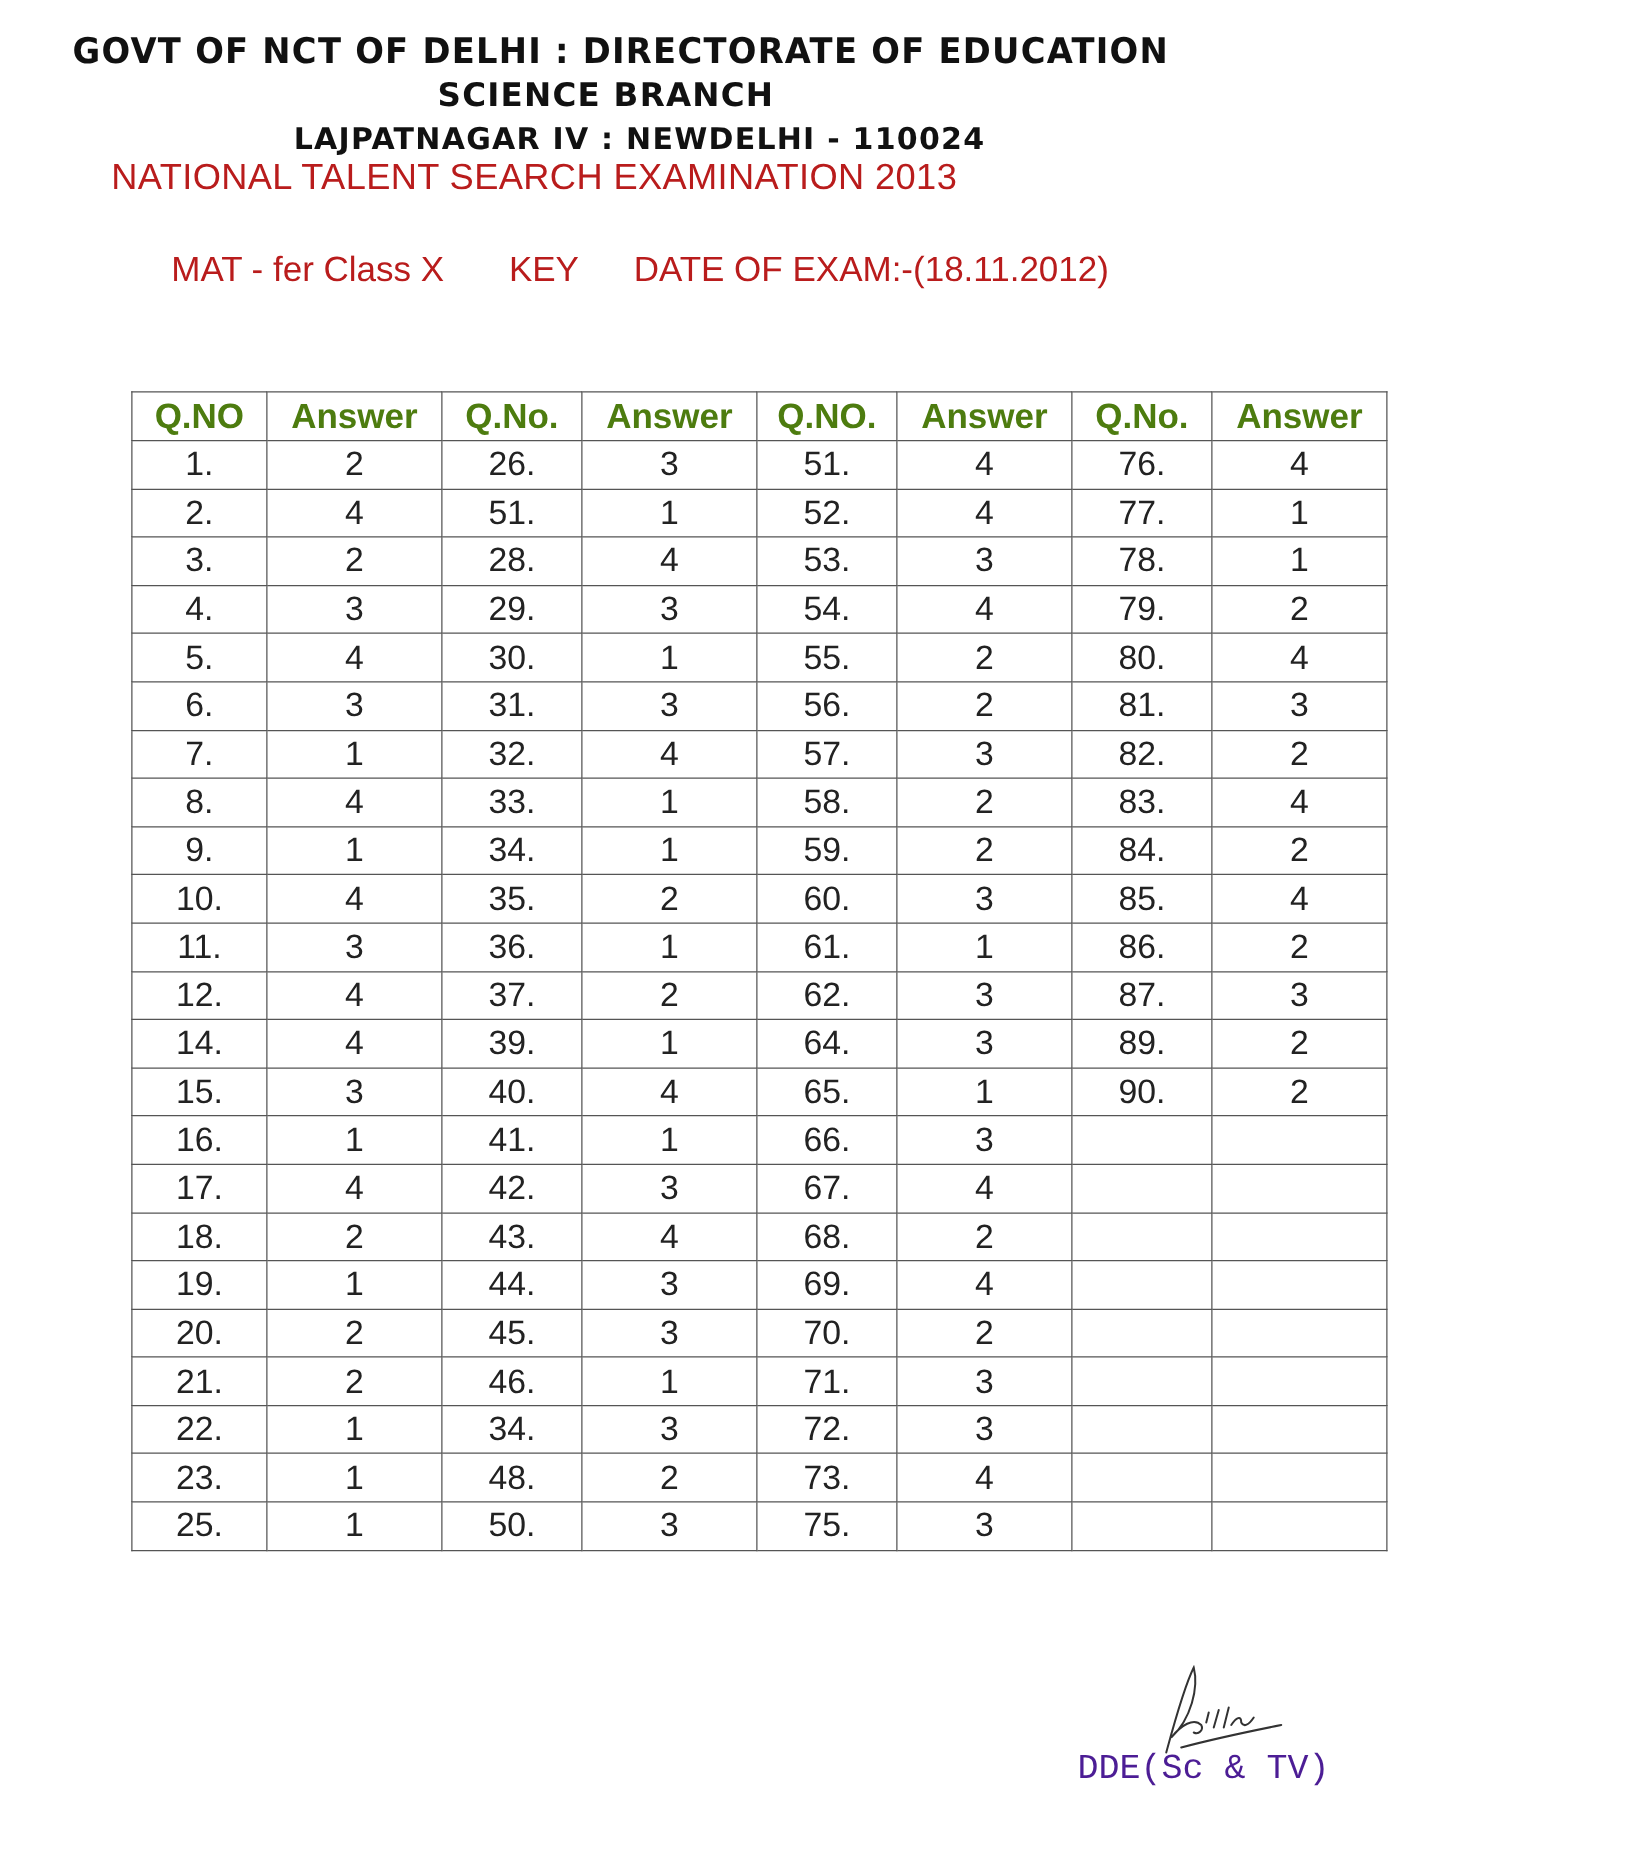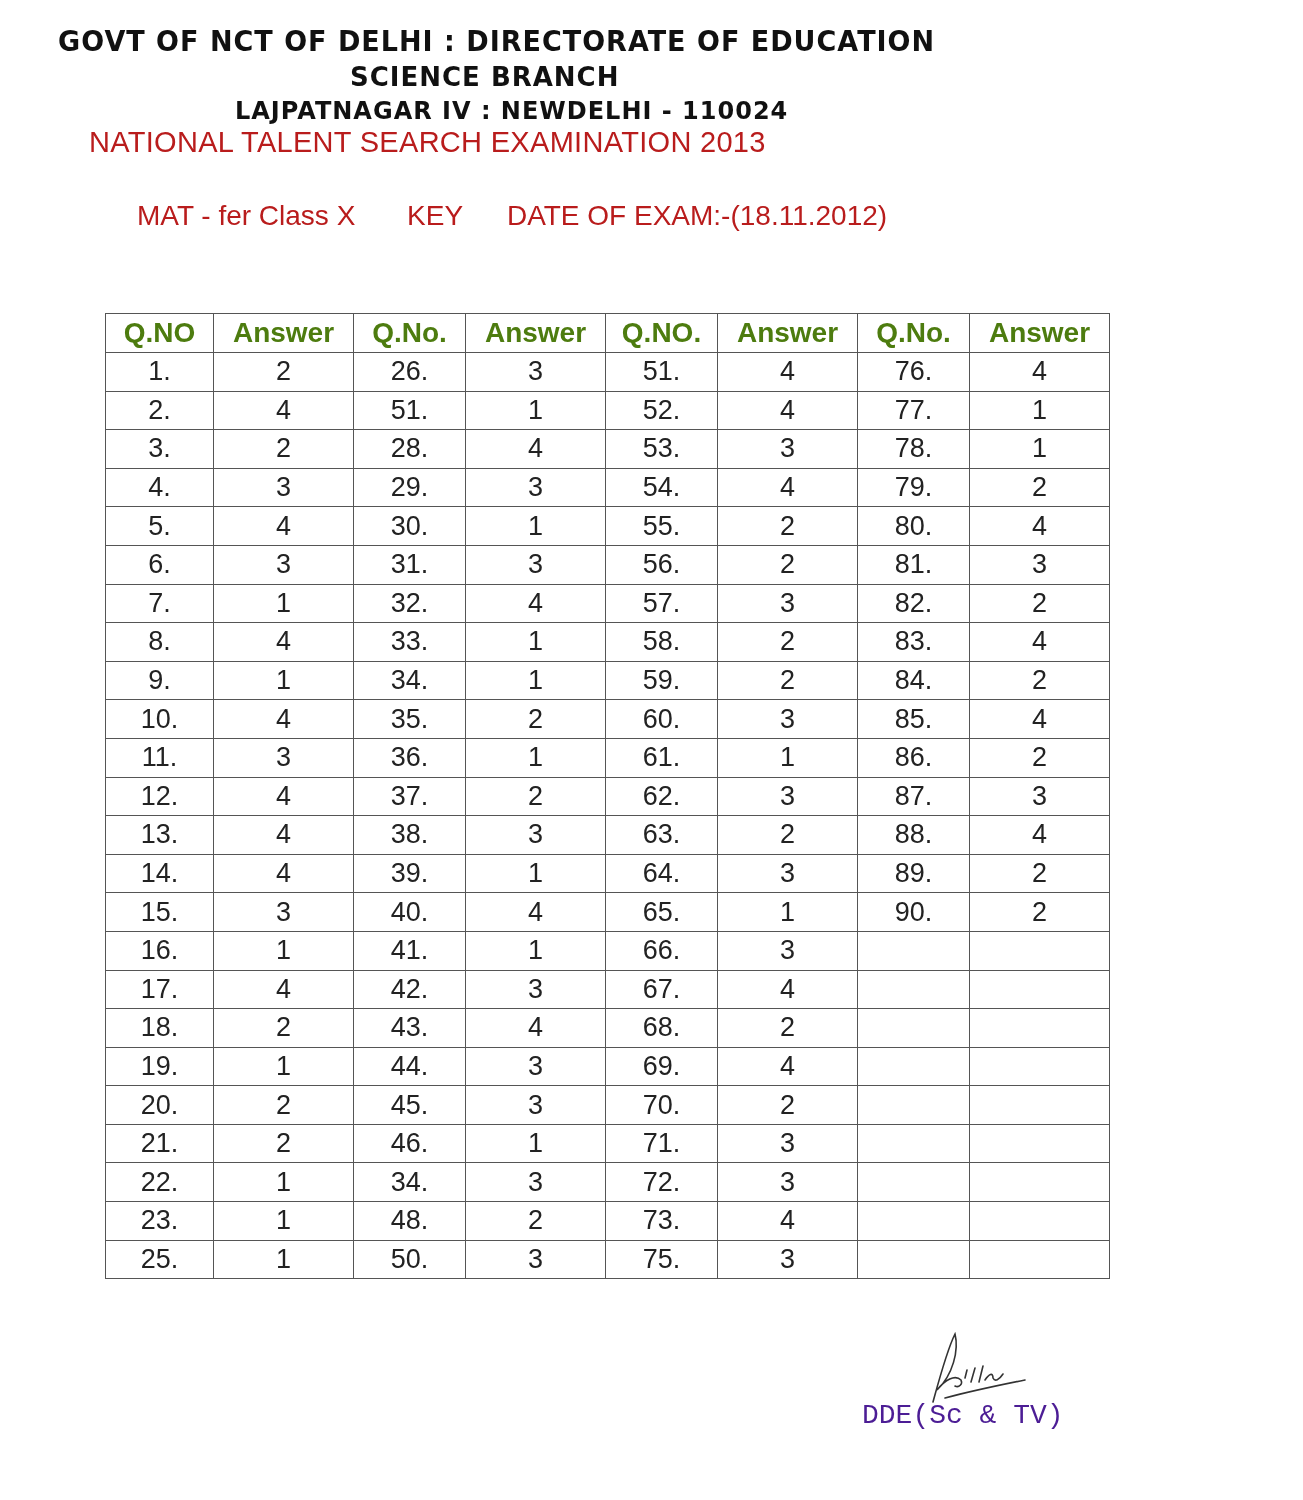--- a/index.html
+++ b/index.html
@@ -179,30 +179,20 @@
         <td>12.</td>
         <td>4</td>
         <td>37.</td>
         <td>2</td>
         <td>62.</td>
         <td>3</td>
         <td>87.</td>
         <td>3</td>
       </tr>
       <tr>
-        <td>13.</td>
-        <td>4</td>
-        <td>38.</td>
-        <td>3</td>
-        <td>63.</td>
-        <td>2</td>
-        <td>88.</td>
-        <td>4</td>
-      </tr>
-      <tr>
         <td>14.</td>
         <td>4</td>
         <td>39.</td>
         <td>1</td>
         <td>64.</td>
         <td>3</td>
         <td>89.</td>
         <td>2</td>
       </tr>
       <tr>

